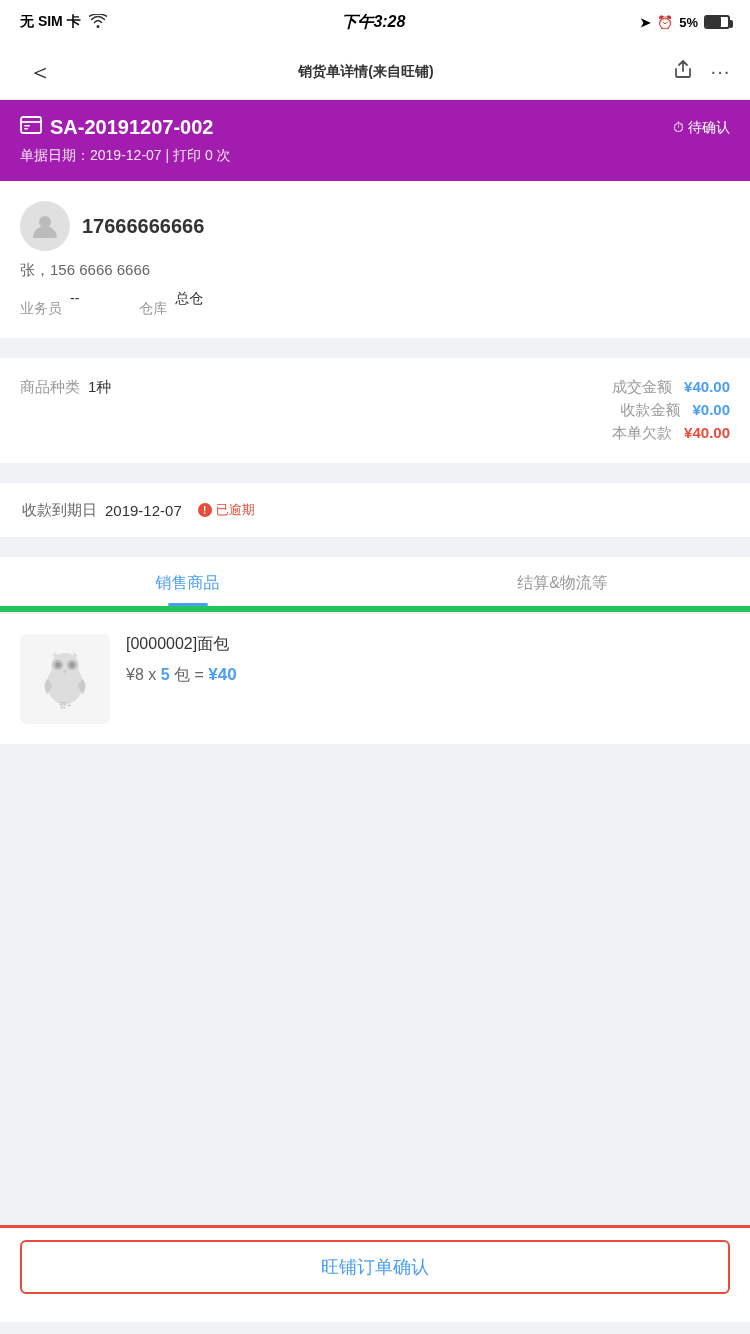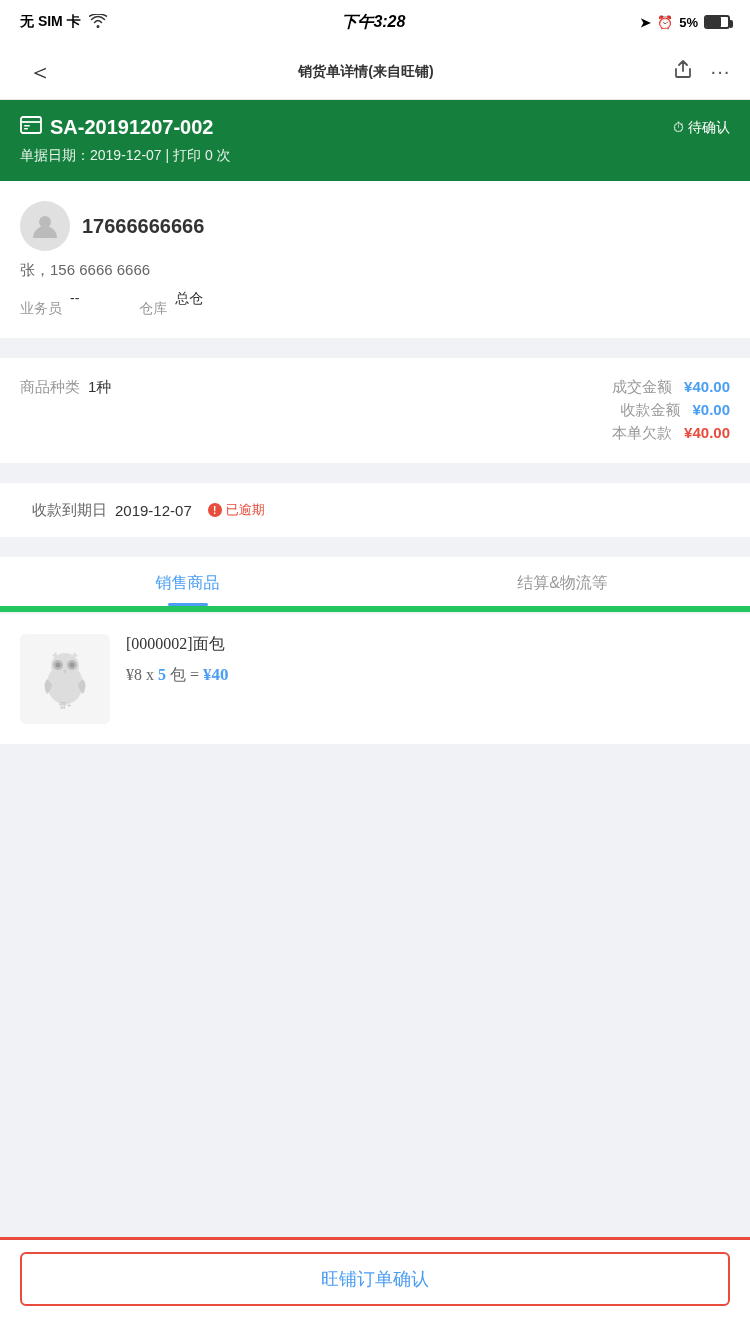--- a/index.html
+++ b/index.html
@@ -71,21 +71,21 @@
       gap: 16px;
     }
     .nav-icon {
       font-size: 20px;
       color: #555;
       cursor: pointer;
     }
 
     
     .order-header {
-      background: #15803d;
+      background: #a21caf;
       padding: 16px 20px;
       margin-bottom: 0;
     }
     .order-id-row {
       display: flex;
       align-items: center;
       justify-content: space-between;
       margin-bottom: 8px;
     }
     .order-id {
@@ -186,21 +186,21 @@
       font-size: 15px;
       color: #666;
     }
     .amount-label { color: #999; }
     .amount-value-blue { color: #4a9ef4; font-weight: 600; }
     .amount-value-red { color: #e74c3c; font-weight: 600; }
 
     
     .due-date-row {
       background: #fff;
-      padding: 16px 32px;
+      padding: 16px 22px;
       margin-bottom: 10px;
       display: flex;
       align-items: center;
       gap: 8px;
       font-size: 15px;
     }
     .due-label { color: #666; }
     .due-date { color: #333; }
     .overdue-badge {
       background: transparent;
@@ -273,21 +273,20 @@
       border-radius: 6px;
       background: #f5f5f5;
       display: flex;
       align-items: center;
       justify-content: center;
       flex-shrink: 0;
       overflow: hidden;
     }
     .product-info {
       flex: 1;
-      font-family: Liberation Serif, serif;
     }
     .product-name {
       font-size: 16px;
       color: #333;
       margin-bottom: 10px;
       font-weight: 500;
     }
     .product-price-row {
       font-size: 16px;
       color: #666;
@@ -297,21 +296,21 @@
 
     
     .bottom-spacer {
       background: #f0f2f5;
       height: 200px;
     }
 
     
     .bottom-bar {
       position: fixed;
-      bottom: 0;
+      bottom: 12px;
       left: 0;
       width: 750px;
       background: #fff;
       padding: 12px 20px 28px;
       border-top: 3px solid #e74c3c;
     }
     .confirm-button {
       width: 100%;
       height: 54px;
       background: #fff;

